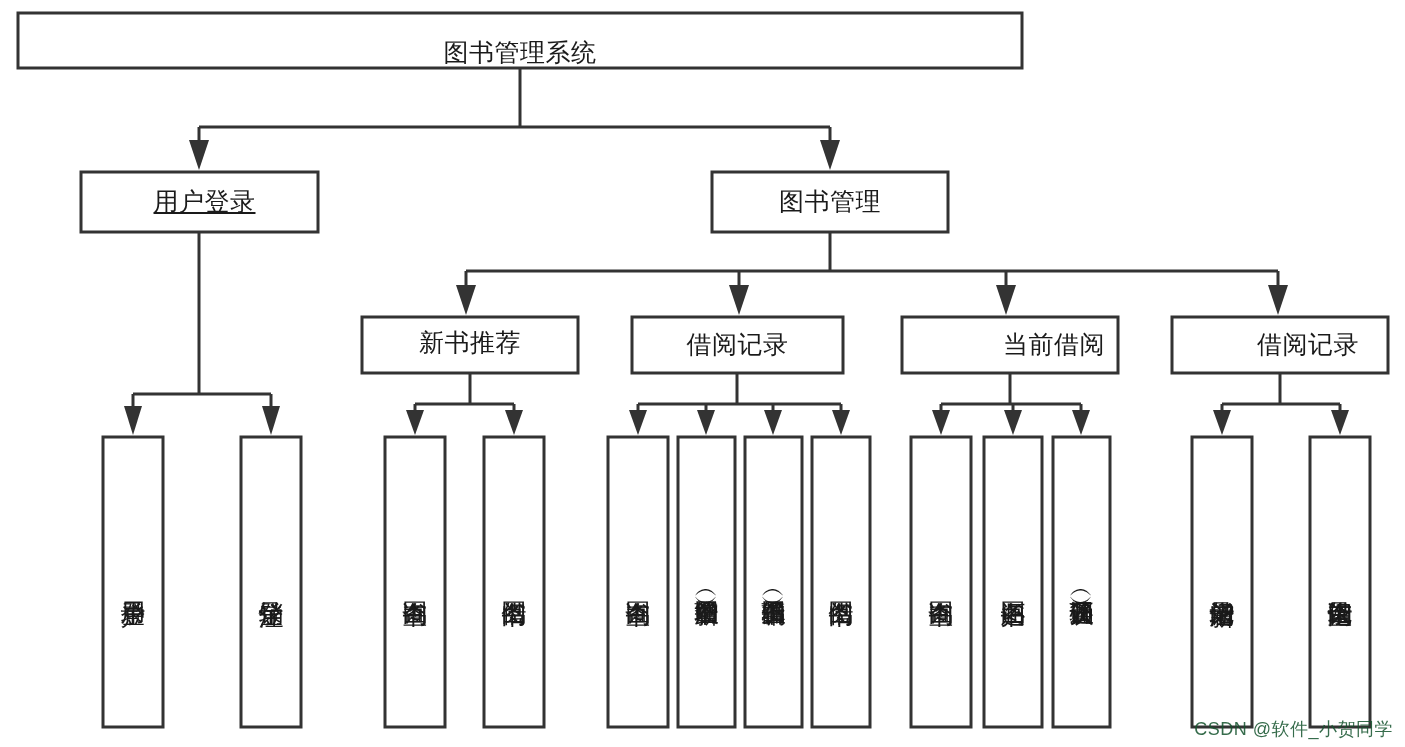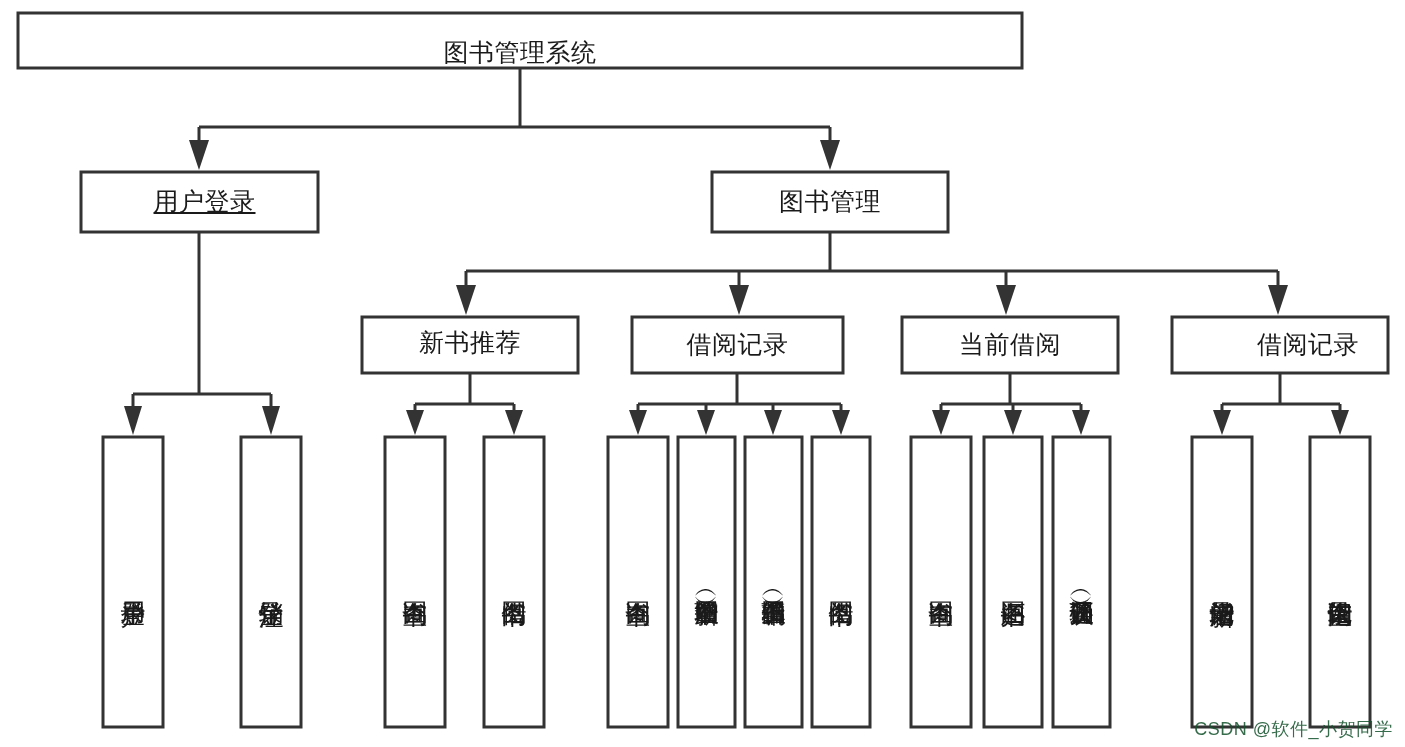--- a/index.html
+++ b/index.html
@@ -187,21 +187,21 @@
     </g>
   </svg>
 
   <div class="node-label-h" style="left:18px; top:13px; width:1004px; height:55px;margin-top:12px;">图书管理系统</div>
 
   <div class="node-label-h" style="left:81px; top:172px; width:247px; height:60px;text-decoration:underline;">用户登录</div>
   <div class="node-label-h" style="left:712px; top:172px; width:236px; height:60px;font-family:Liberation Serif, serif;">图书管理</div>
 
   <div class="node-label-h" style="left:362px; top:317px; width:216px; height:56px;font-family:Liberation Mono, monospace;">新书推荐</div>
   <div class="node-label-h" style="left:632px; top:317px; width:211px; height:56px;">借阅记录</div>
-  <div class="node-label-h" style="left:902px; top:317px; width:216px; height:56px;">当前借阅</div>
+  <div class="node-label-h" style="left:902px; top:317px; width:216px; height:56px;padding-left:44px;">当前借阅</div>
   <div class="node-label-h" style="left:1172px; top:317px; width:216px; height:56px;padding-left:28px;">借阅记录</div>
 
   <div class="node-label-v" style="left:103px; top:437px; width:60px; height:290px;">用户登录</div>
   <div class="node-label-v" style="left:241px; top:437px; width:60px; height:290px;">注销登录</div>
   <div class="node-label-v" style="left:385px; top:437px; width:60px; height:290px;">查询图书</div>
   <div class="node-label-v" style="left:484px; top:437px; width:60px; height:290px;">借阅图书</div>
   <div class="node-label-v" style="left:608px; top:437px; width:60px; height:290px;">查询图书</div>
   <div class="node-label-v tight" style="left:678px; top:437px; width:57px; height:290px;">新增图书（管理员）</div>
   <div class="node-label-v tight" style="left:745px; top:437px; width:57px; height:290px;">编辑图书（管理员）</div>
   <div class="node-label-v" style="left:812px; top:437px; width:58px; height:290px;">借阅图书</div>

